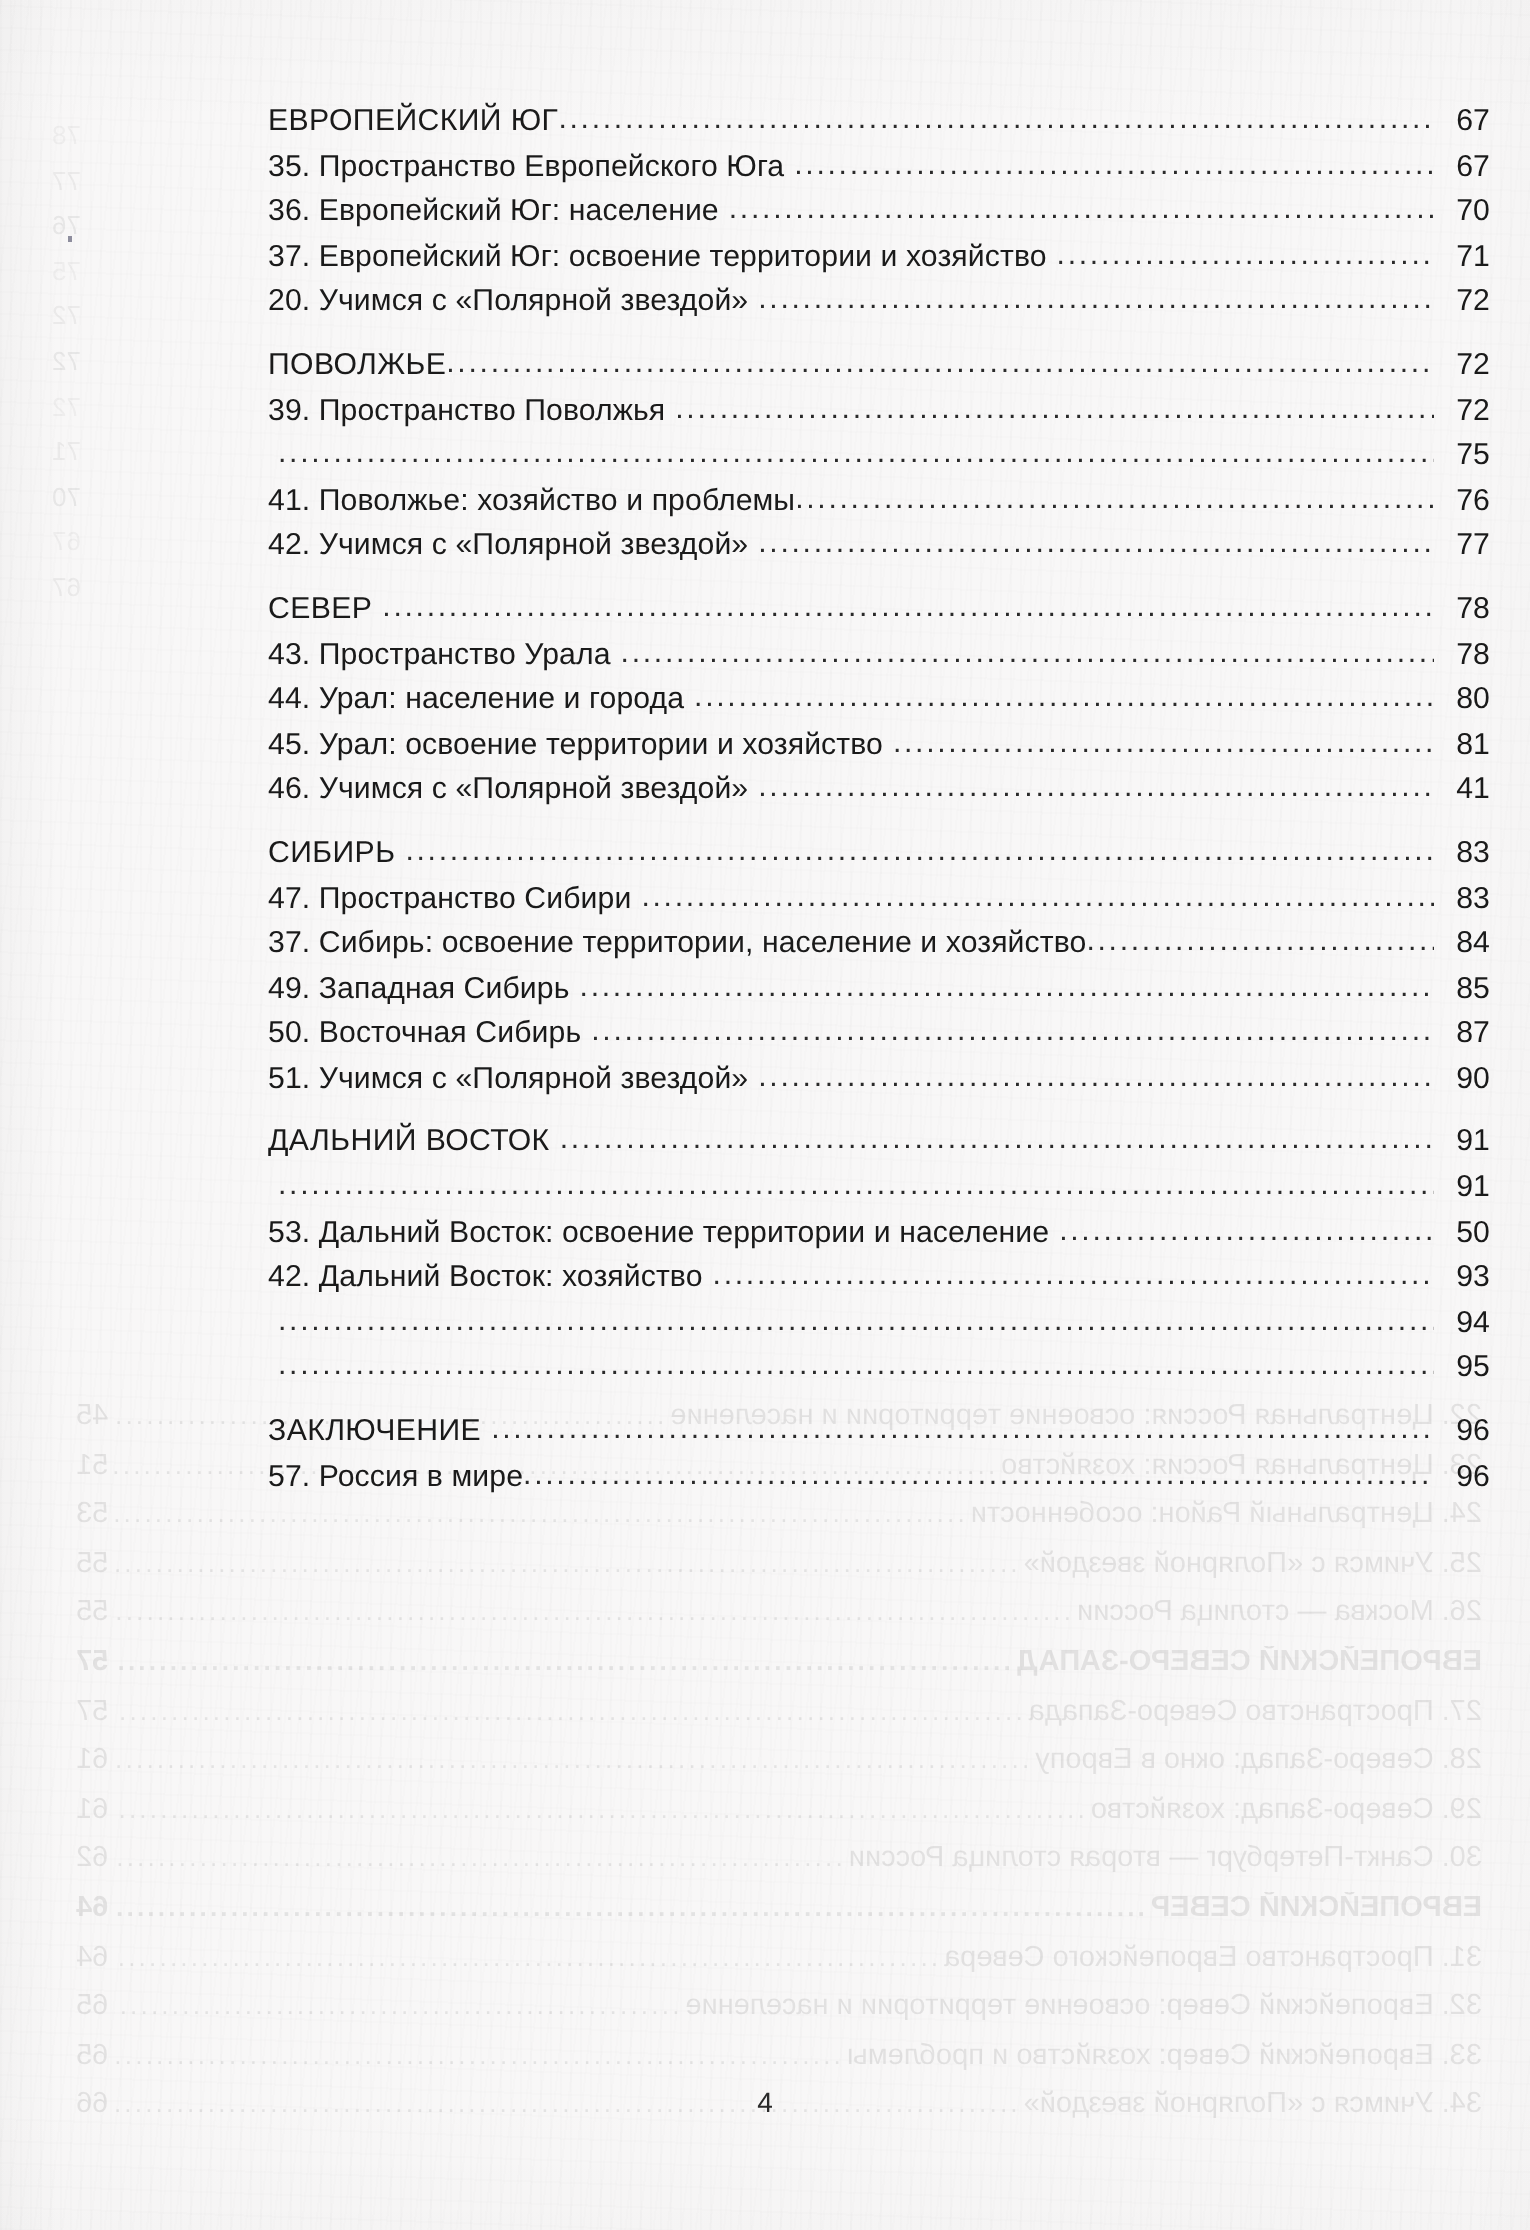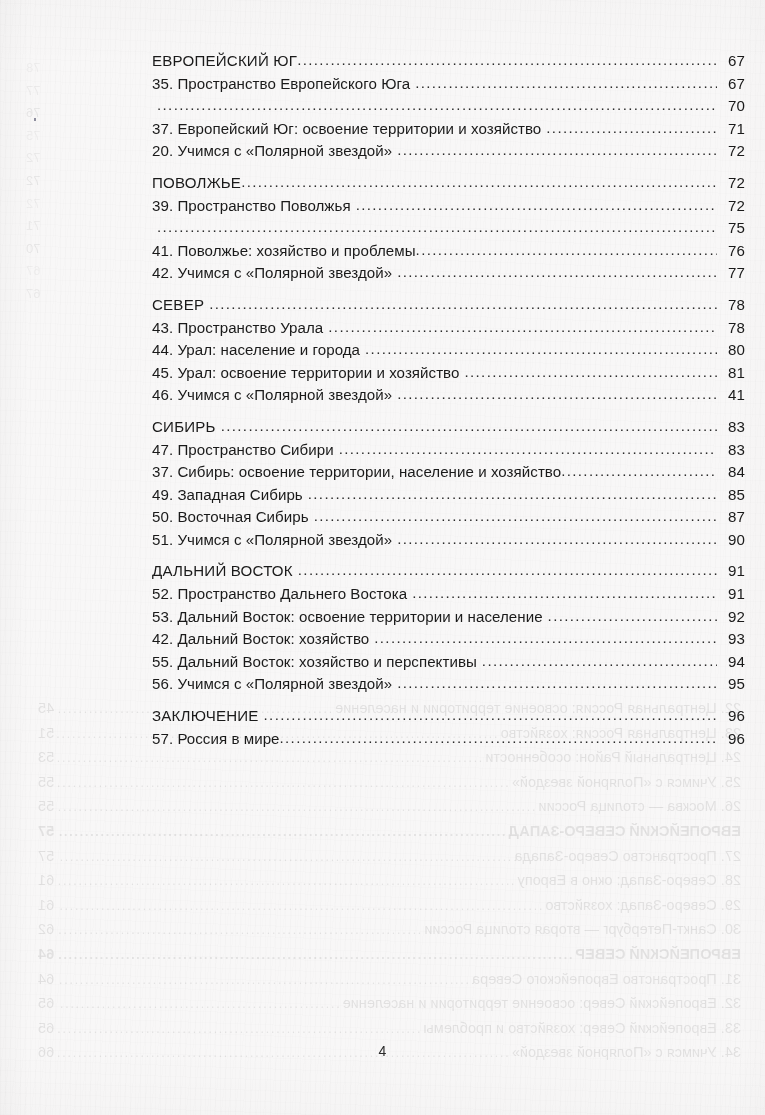--- a/index.html
+++ b/index.html
@@ -71,21 +71,21 @@
     opacity: 0.09;
     font-size: 13px;
     color: #333;
     white-space: nowrap;
     text-align: right;
   }
 
   
   .toc {
     position: absolute;
-    left: 152px;
+    left: 134px;
     right: 20px;
     top: 52px;
     z-index: 3;
   }
   .toc-row {
     display: flex;
     align-items: baseline;
     height: 22.6px;
     font-size: 15.1px;
     color: #1a1a1a;
@@ -239,20 +239,21 @@
         <span class="label">ЕВРОПЕЙСКИЙ ЮГ</span>
         <span class="leader">........................................................................................................................</span>
         <span class="pagenum">67</span>
       </div>
       <div class="toc-row item">
         <span class="label">35. Пространство Европейского Юга</span>
         <span class="leader gap-before">........................................................................................................................</span>
         <span class="pagenum">67</span>
       </div>
       <div class="toc-row item">
+        <span class="label">36. Европейский Юг: население</span>
         <span class="leader gap-before">........................................................................................................................</span>
         <span class="pagenum">70</span>
       </div>
       <div class="toc-row item">
         <span class="label">37. Европейский Юг: освоение территории и хозяйство</span>
         <span class="leader gap-before">........................................................................................................................</span>
         <span class="pagenum">71</span>
       </div>
       <div class="toc-row item">
         <span class="label">20. Учимся с «Полярной звездой»</span>
@@ -341,41 +342,38 @@
         <span class="leader gap-before">........................................................................................................................</span>
         <span class="pagenum">90</span>
       </div>
       <div class="spacer-row"></div>
       <div class="toc-row section">
         <span class="label">ДАЛЬНИЙ ВОСТОК</span>
         <span class="leader gap-before">........................................................................................................................</span>
         <span class="pagenum">91</span>
       </div>
       <div class="toc-row item">
-        <span class="label">52. Пространство Дальнего Востока</span>
         <span class="leader gap-before">........................................................................................................................</span>
         <span class="pagenum">91</span>
       </div>
       <div class="toc-row item">
         <span class="label">53. Дальний Восток: освоение территории и население</span>
         <span class="leader gap-before">........................................................................................................................</span>
-        <span class="pagenum">92</span>
+        <span class="pagenum">50</span>
       </div>
       <div class="toc-row item">
         <span class="label">42. Дальний Восток: хозяйство</span>
         <span class="leader gap-before">........................................................................................................................</span>
         <span class="pagenum">93</span>
       </div>
       <div class="toc-row item">
-        <span class="label">55. Дальний Восток: хозяйство и перспективы</span>
         <span class="leader gap-before">........................................................................................................................</span>
         <span class="pagenum">94</span>
       </div>
       <div class="toc-row item">
-        <span class="label">56. Учимся с «Полярной звездой»</span>
         <span class="leader gap-before">........................................................................................................................</span>
         <span class="pagenum">95</span>
       </div>
       <div class="spacer-row"></div>
       <div class="toc-row section">
         <span class="label">ЗАКЛЮЧЕНИЕ</span>
         <span class="leader gap-before">........................................................................................................................</span>
         <span class="pagenum">96</span>
       </div>
       <div class="toc-row item">

